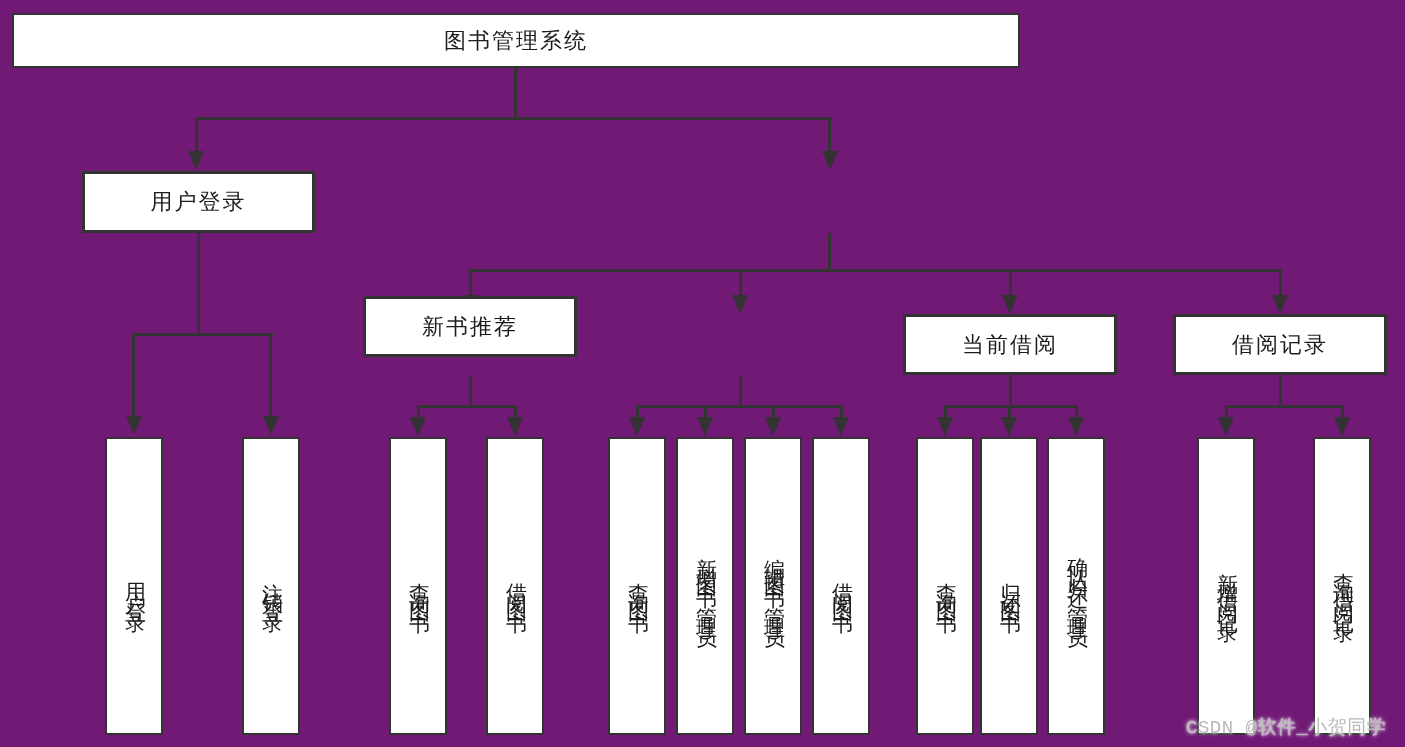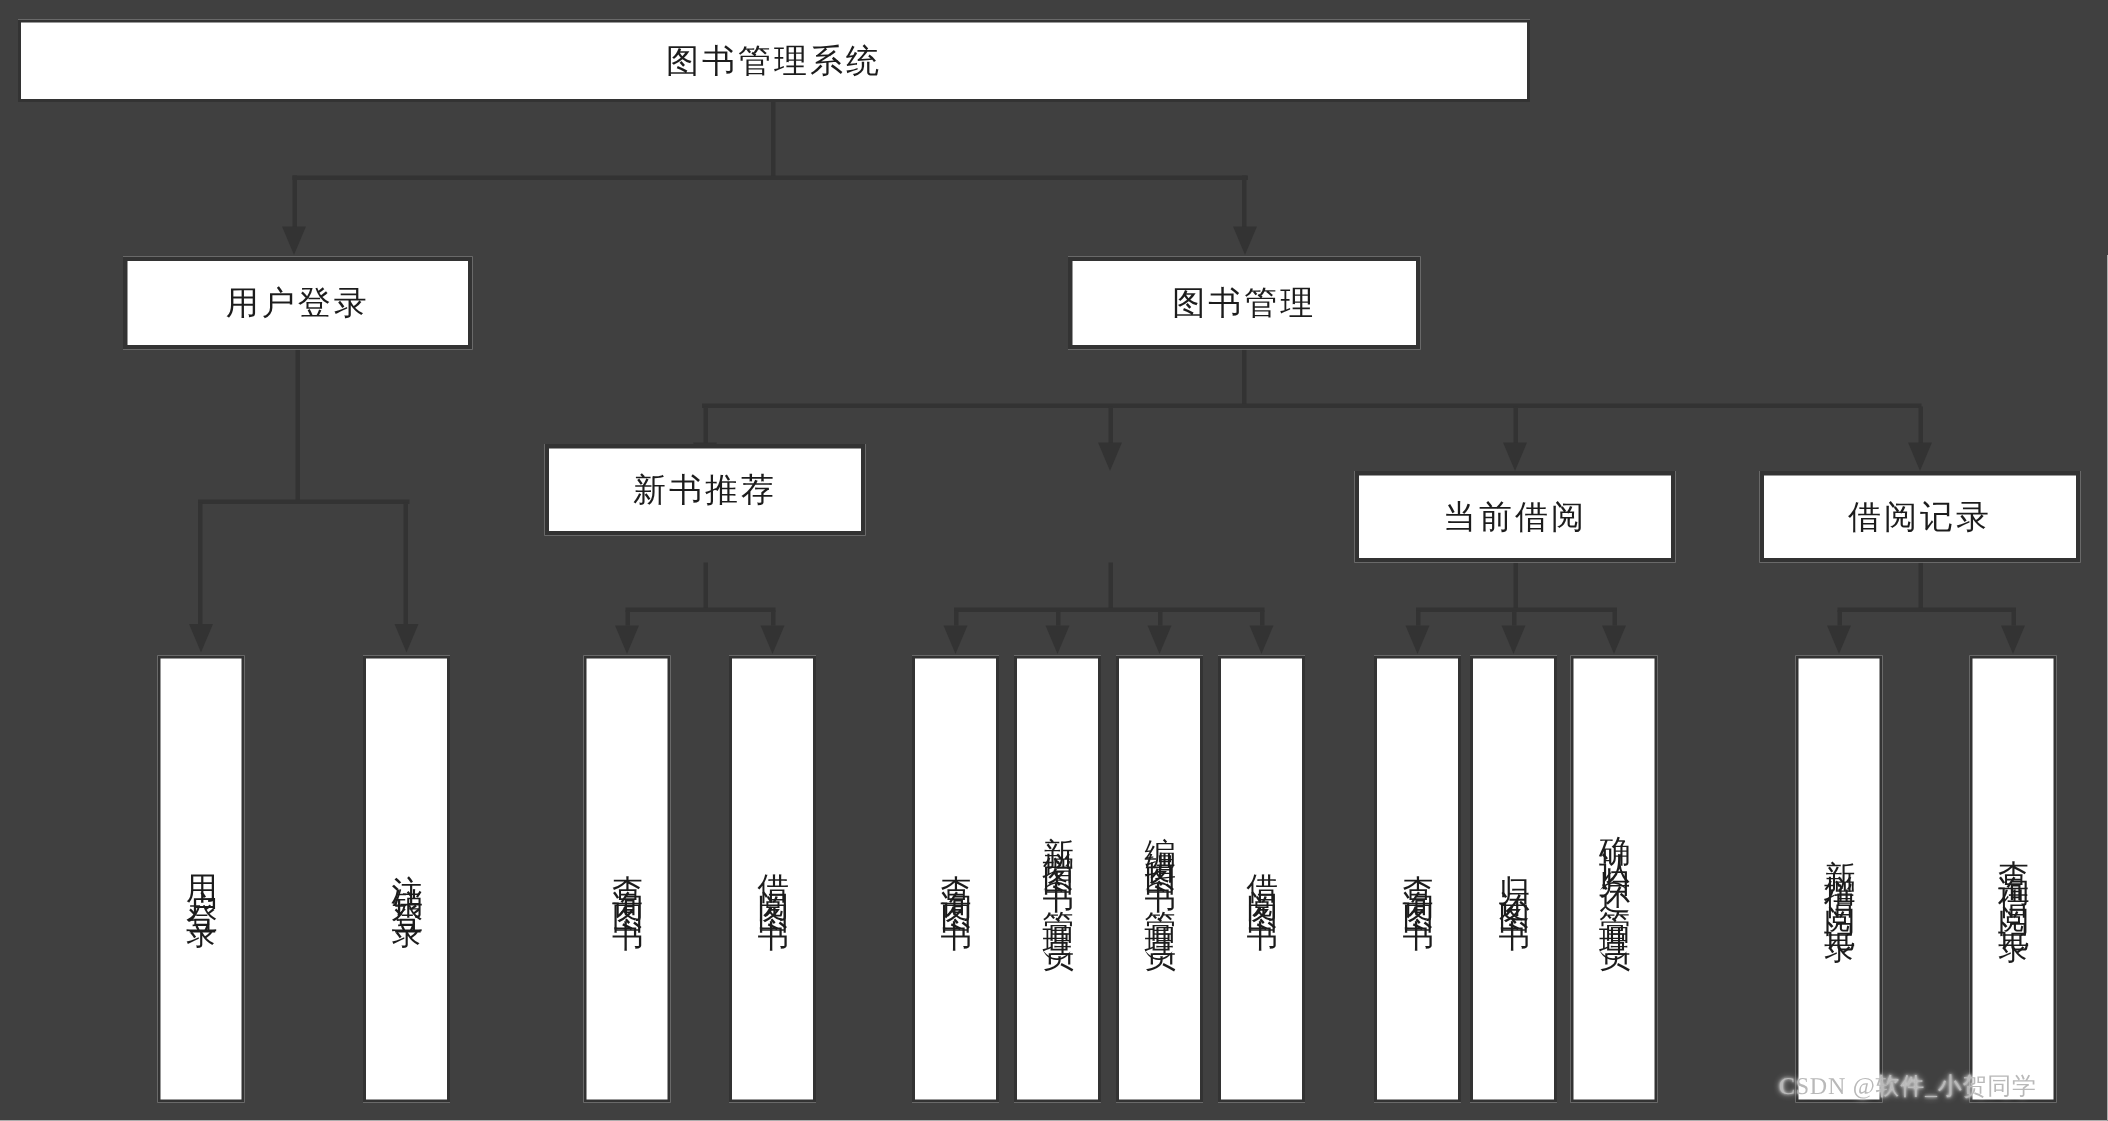--- a/index.html
+++ b/index.html
@@ -1,21 +1,21 @@
 <!DOCTYPE html>
 <html><head>
 <meta charset="utf-8">
 <style>
   html, body { margin: 0; padding: 0; background: #ffffff; }
   .canvas {
     position: relative;
     width: 1405px;
     height: 747px;
-    background: #404040;
-    font-family: Liberation Serif, serif;
+    background: #701a75;
+    font-family: Liberation Mono, monospace;
     overflow: hidden;
   }
   .box {
     position: absolute;
     box-sizing: border-box;
     background: #ffffff;
     border: 3px solid #333333;
     color: #1c1c1c;
     display: flex;
     align-items: center;
@@ -42,21 +42,21 @@
     width: 0; height: 0;
     border-left: 8px solid transparent;
     border-right: 8px solid transparent;
     border-top: 19px solid #333333;
     z-index: 1;
   }
   .watermark {
     position: absolute;
     left: 1186px;
     top: 714px;
-    font-size: 16px;
+    font-size: 19px;
     color: #b9b9b9;
     letter-spacing: 0.5px;
     z-index: 3;
     text-shadow: 0 0 4px #ffffff, 0 0 2px #ffffff;
     white-space: nowrap;
   }
 </style>
 </head>
 <body>
 
@@ -68,23 +68,20 @@
 
   <div class="vline" style="left:514px;top:68px;height:50px"></div>
   <div class="hline" style="left:195px;top:117px;width:637px"></div>
   <div class="vline" style="left:195px;top:117px;height:36px"></div>
   <div class="arrow-down" style="left:188px;top:151px"></div>
   <div class="vline" style="left:828px;top:117px;height:36px"></div>
   <div class="arrow-down" style="left:822px;top:151px"></div>
 
   <div class="box mid" style="left:82px;top:171px;width:233px;height:62px">
     <span>用户登录</span>
-  </div>
-  <div class="box mid" style="left:712px;top:171px;width:235px;height:62px">
-    <span>图书管理</span>
   </div>
 
   <div class="vline" style="left:197px;top:233px;height:102px"></div>
   <div class="hline" style="left:132px;top:333px;width:141px"></div>
   <div class="vline" style="left:132px;top:335px;height:81px"></div>
   <div class="arrow-down" style="left:126px;top:416px"></div>
   <div class="vline" style="left:269px;top:335px;height:81px"></div>
   <div class="arrow-down" style="left:263px;top:416px"></div>
 
   <div class="vline" style="left:828px;top:233px;height:39px"></div>

